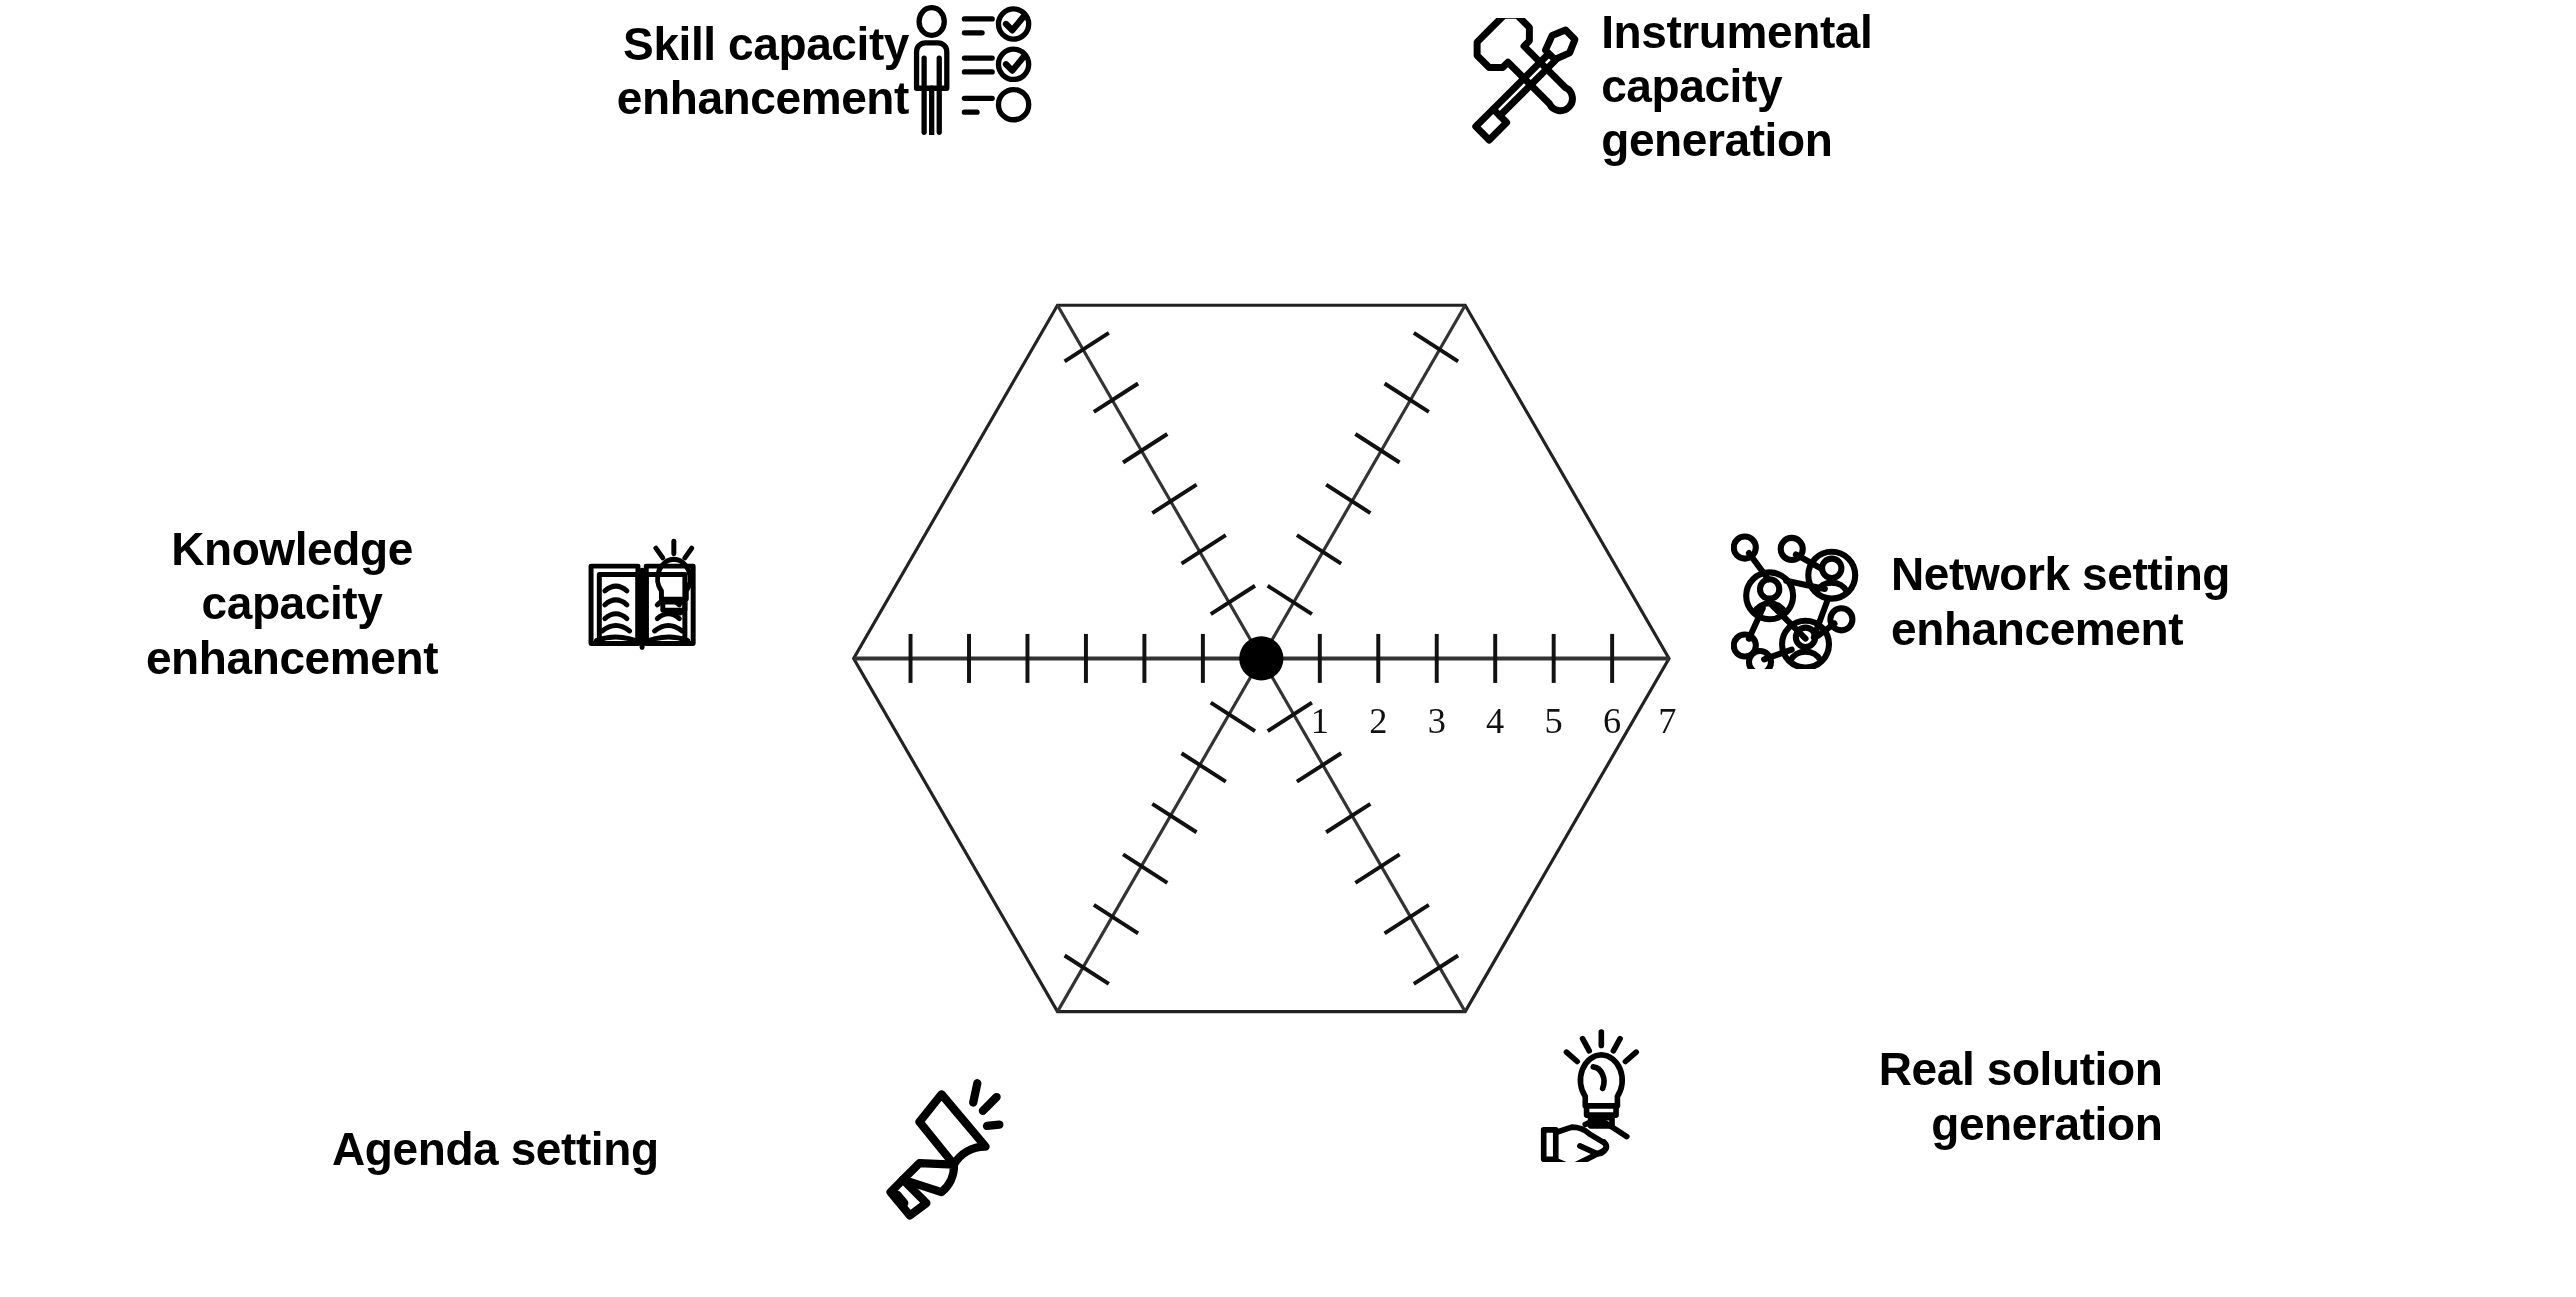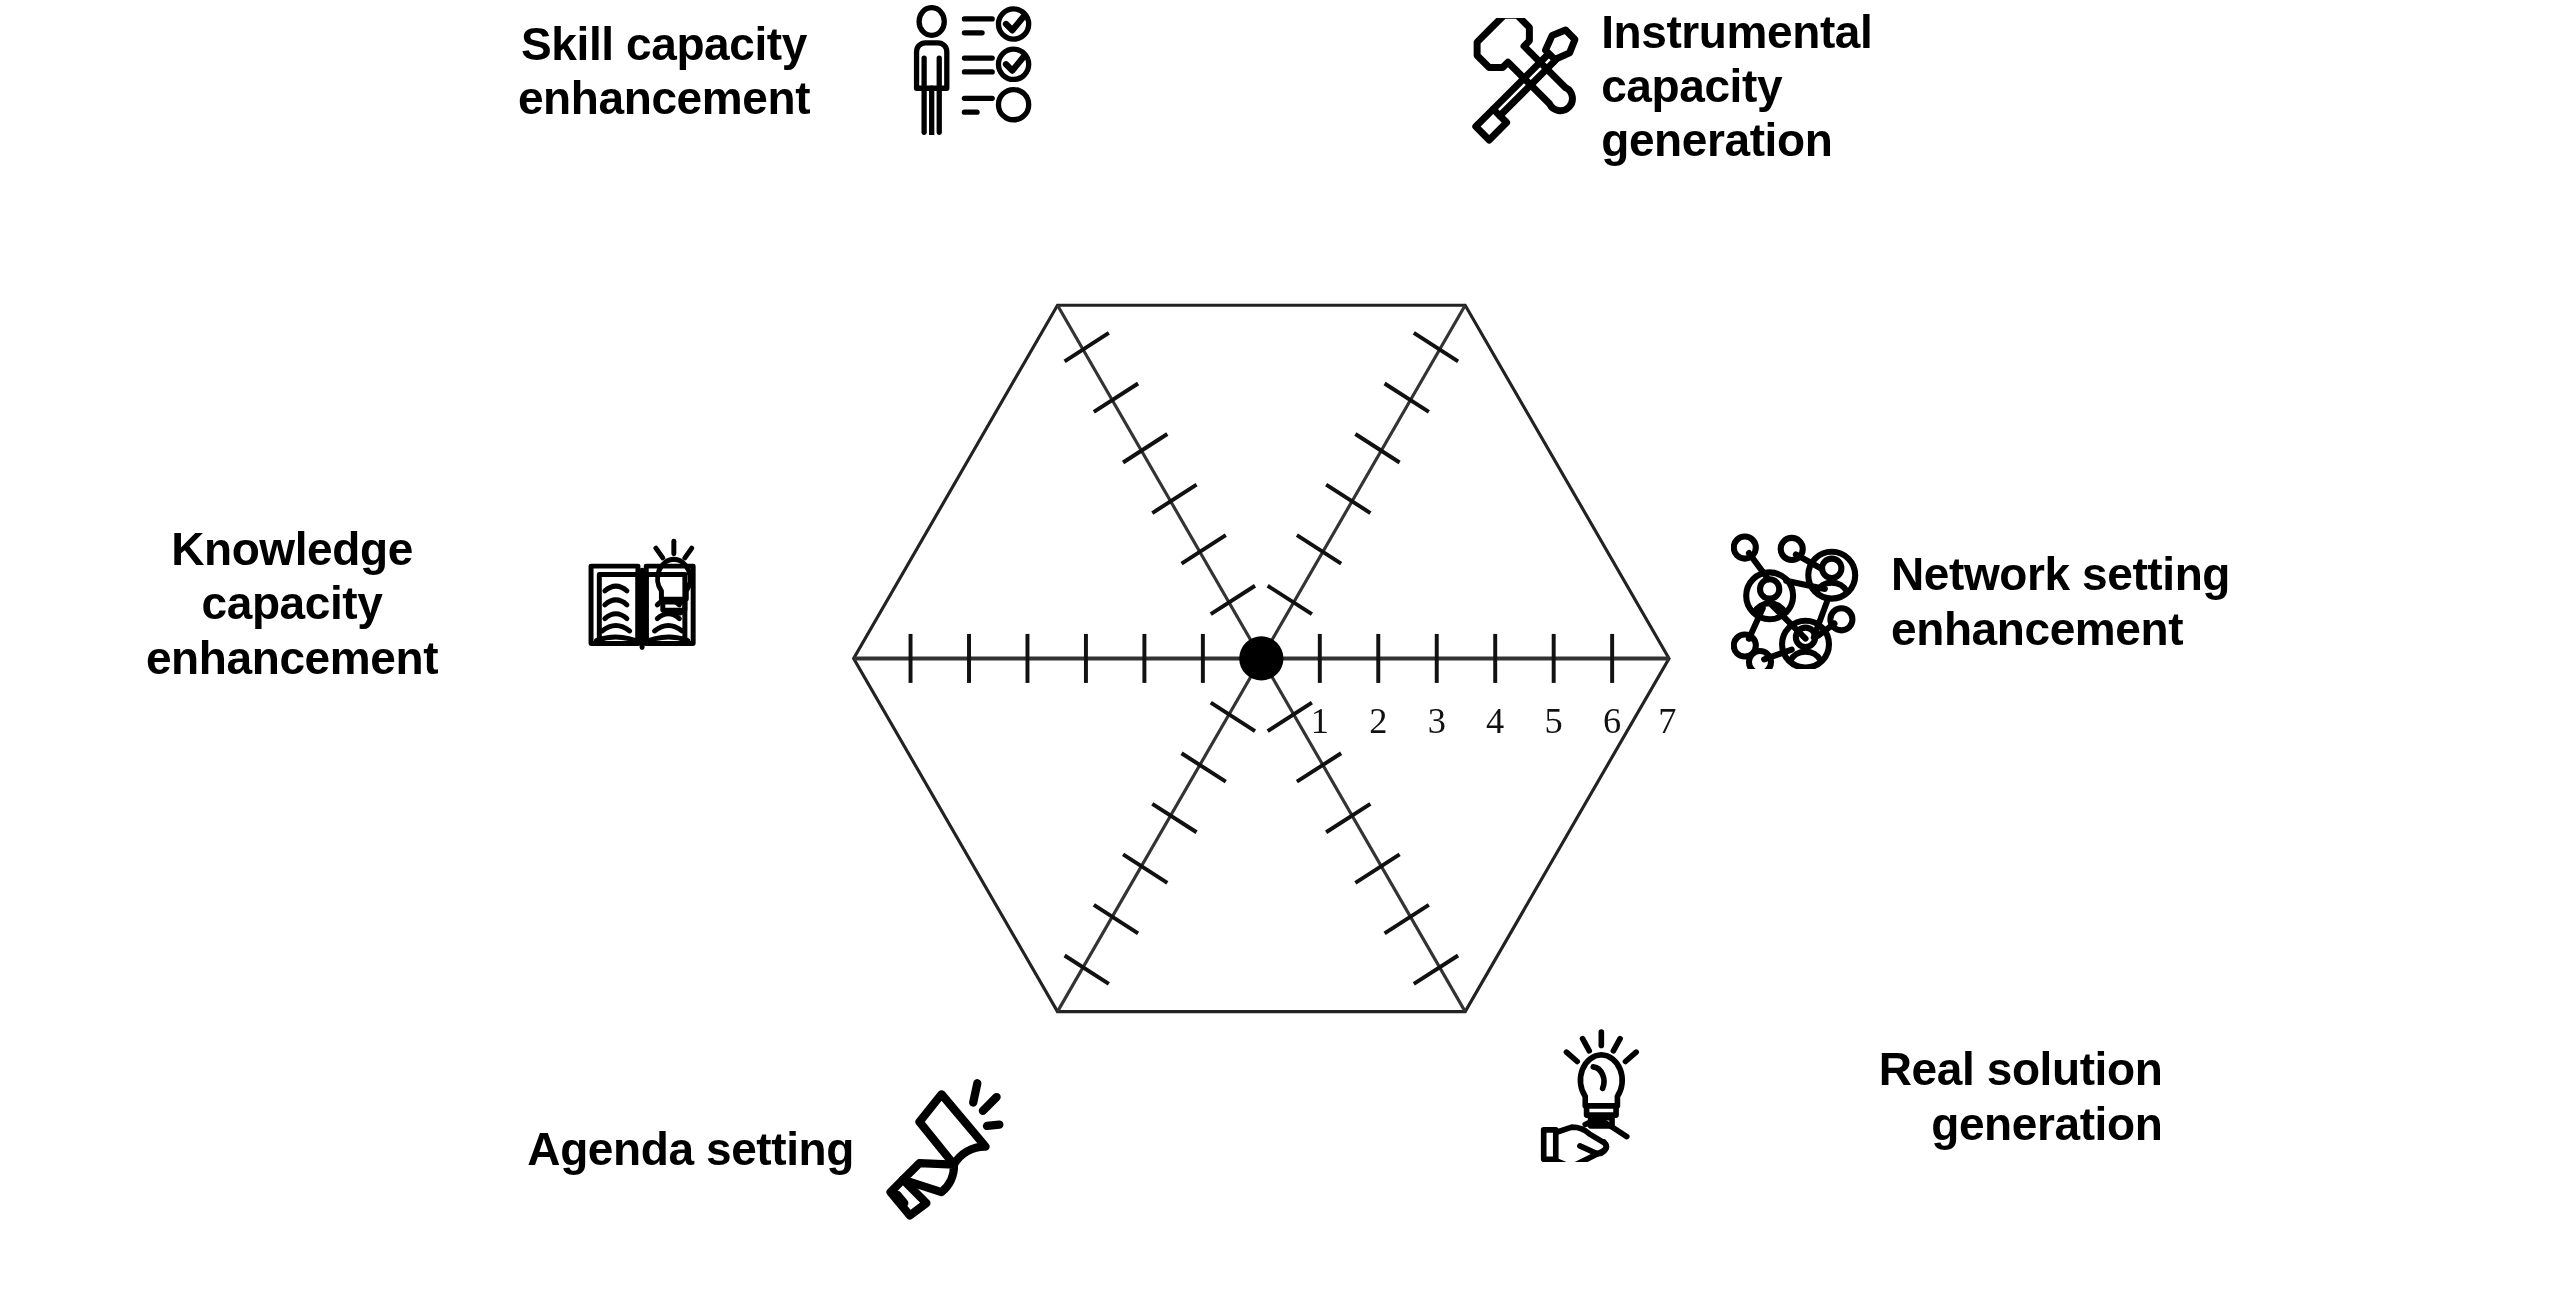--- a/index.html
+++ b/index.html
@@ -33,33 +33,33 @@
     white-space: pre-line;
     letter-spacing: -0.4px;
   }
   .icon-box {
     flex: 0 0 auto;
     display: block;
   }
 
   
   #lbl-skill        { left: 419px;  top: 4.7px;    }
-  #lbl-skill .label-text { text-align: center; width: 490px; }
+  #lbl-skill .label-text { text-align: right; width: 490px; }
 
   #lbl-instrumental { left: 1453px; top: 4.7px;    }
   #lbl-instrumental .label-text { text-align: left; width: 506px; }
 
   #lbl-knowledge    { left: 31px;   top: 522px;  }
   #lbl-knowledge .label-text { text-align: center; width: 522px; }
 
   #lbl-network      { left: 1731px; top: 531px;  }
   #lbl-network .label-text { text-align: left; width: 585px; }
 
   #lbl-agenda       { left: 332px;  top: 1075px; }
-  #lbl-agenda .label-text { text-align: right; width: 522px; }
+  #lbl-agenda .label-text { text-align: left; width: 522px; }
 
   #lbl-solution     { left: 1537px; top: 1028px; }
   #lbl-solution .label-text { text-align: right; width: 474px; }
 
   
   #radar-chart {
     position: absolute;
     left: 814px;
     top: 261px;
     width: 901px;

